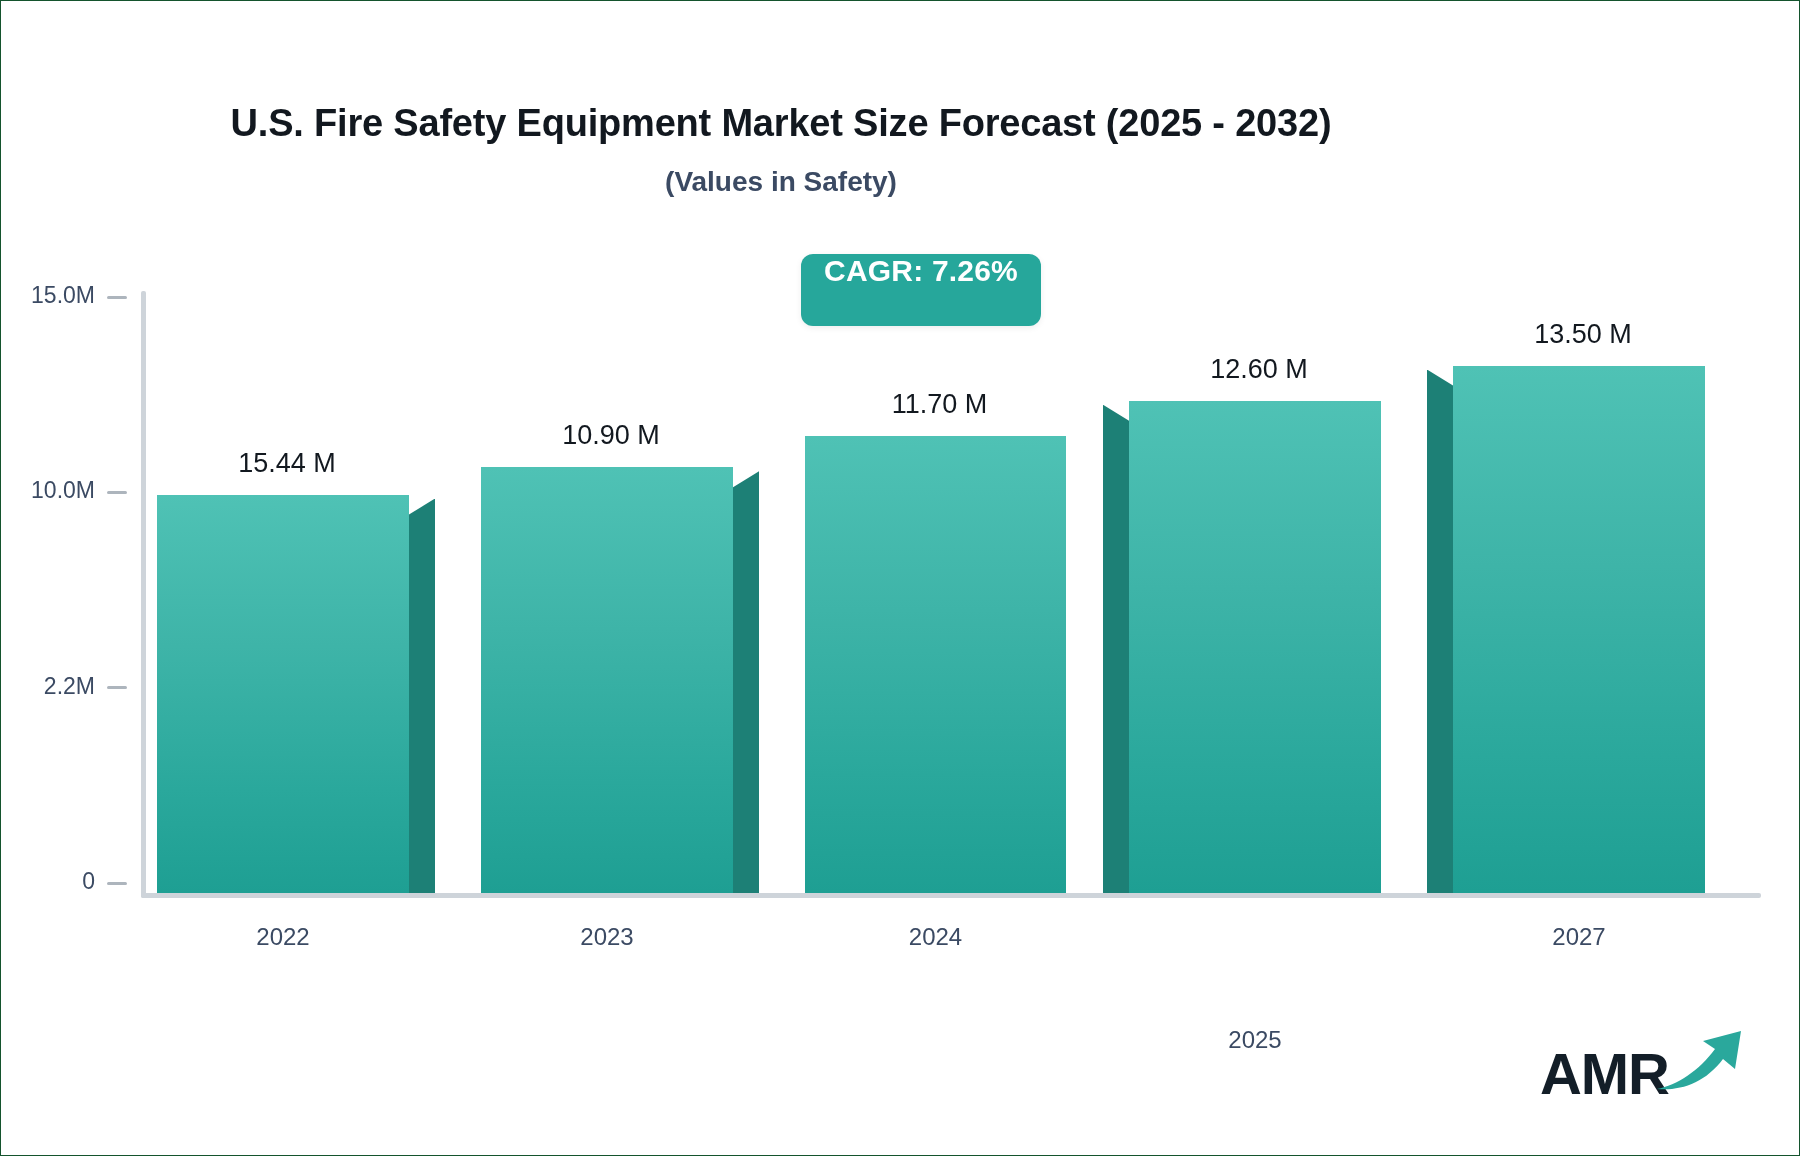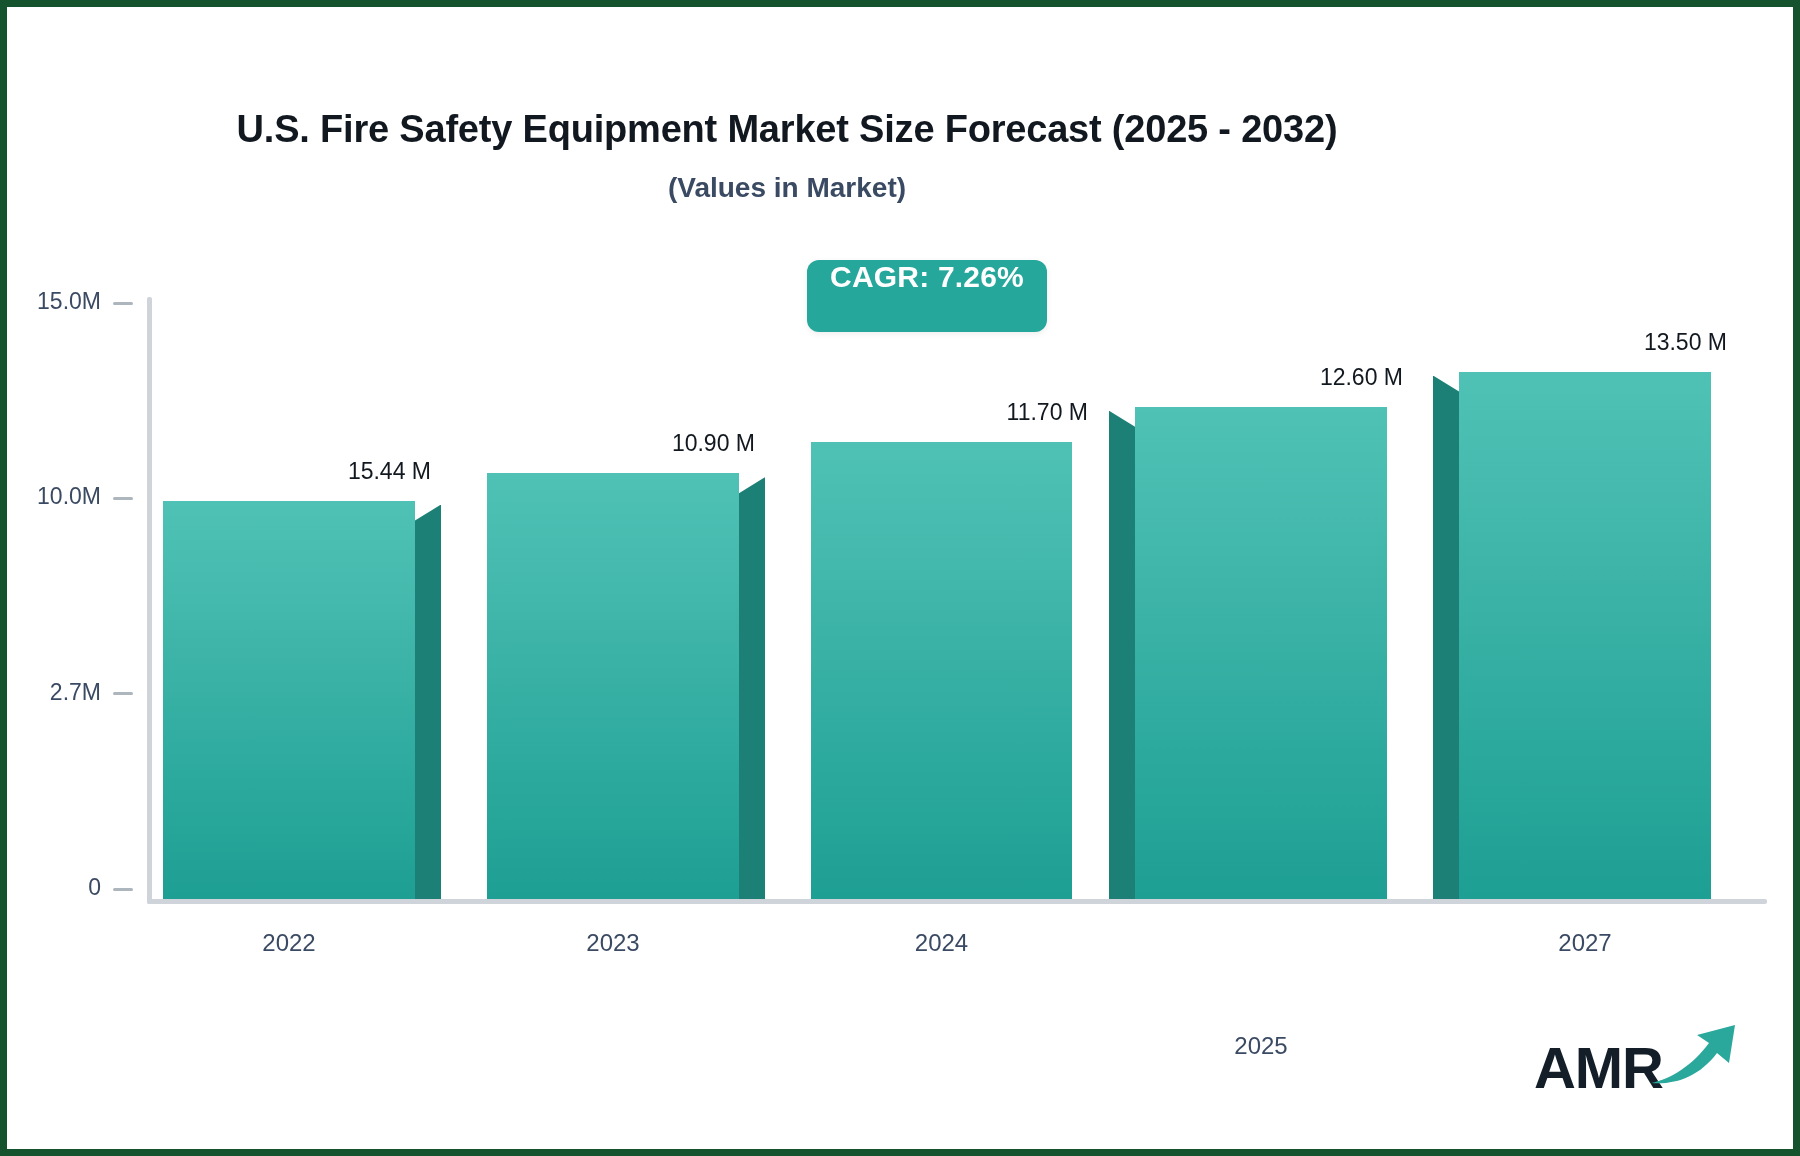--- a/index.html
+++ b/index.html
@@ -13,21 +13,21 @@
     font-family: "Liberation Sans", sans-serif;
     overflow: hidden;
   }
 
   #chart-card {
     position: relative;
     width: 1800px;
     height: 1156px;
     background: #ffffff;
     box-sizing: border-box;
-    border: 7px solid #14532d;
+    border: 1px solid #14532d;
     text-decoration: underline;
   }
 
   
   #title-block {
     position: absolute;
     left: 0;
     top: 100px;
     width: 1560px;
     text-align: center;
@@ -144,24 +144,24 @@
   }
   .bar-side-left {
     position: absolute;
     bottom: 0;
     width: 26px;
     background: #1d8076;
     clip-path: polygon(0 0, 100% 16px, 100% 100%, 0 100%);
   }
   .bar-value-label {
     position: absolute;
-    left: 16px;
+    left: 4px;
     width: 100%;
-    text-align: right;
-    font-size: 23px;
+    text-align: center;
+    font-size: 27px;
     color: #12181f;
     white-space: nowrap;
   }
   .bar-x-label {
     position: absolute;
     left: 0;
     width: 100%;
     text-align: center;
     top: 612px;
     font-size: 24px;
@@ -189,41 +189,41 @@
     margin-bottom: 4px;
   }
 </style>
 </head>
 <body>
 
 <div id="chart-card">
 
   <div id="title-block">
     <div id="chart-title">U.S. Fire Safety Equipment Market Size Forecast (2025 - 2032)</div>
-    <div id="chart-subtitle">(Values in Market)</div>
+    <div id="chart-subtitle">(Values in Safety)</div>
   </div>
 
   <div id="cagr-badge">
     <span class="cagr-text">CAGR: 7.26%</span>
   </div>
 
   <div id="plot-area">
     <div id="y-axis-line"></div>
     <div id="x-axis-line"></div>
     <div id="y-ticks">
         <div class="y-tick-row" style="top: 6px;">
           <div class="y-tick-label">15.0M</div>
           <div class="y-tick-mark"></div>
         </div>
         <div class="y-tick-row" style="top: 201.333px;">
           <div class="y-tick-label">10.0M</div>
           <div class="y-tick-mark"></div>
         </div>
         <div class="y-tick-row" style="top: 396.667px;">
-          <div class="y-tick-label">2.7M</div>
+          <div class="y-tick-label">2.2M</div>
           <div class="y-tick-mark"></div>
         </div>
         <div class="y-tick-row" style="top: 592px;">
           <div class="y-tick-label">0</div>
           <div class="y-tick-mark"></div>
         </div>
       </div>
     <div id="bars">
         <div class="bar-group" style="left: 16px; width: 252px; height: 398.48px;">
           <div class="bar-front" style="height: 398.48px;"></div>

